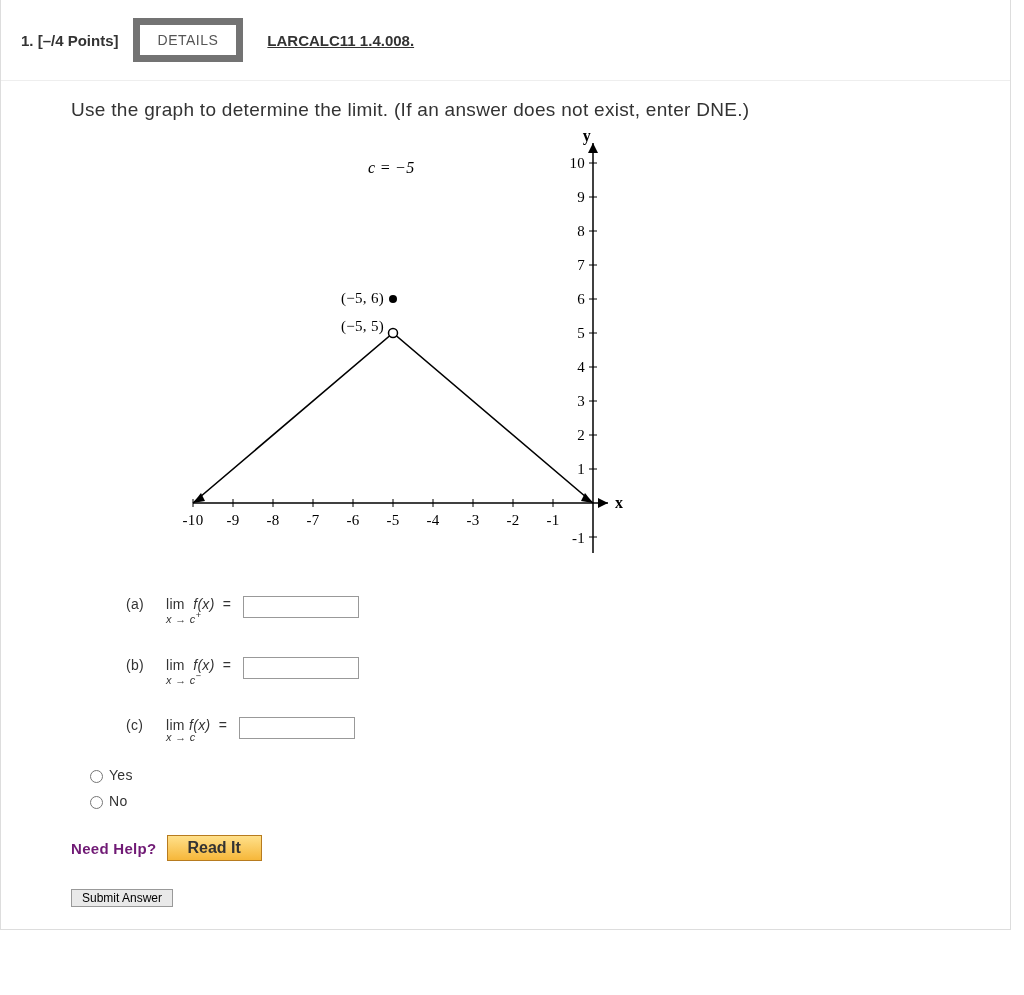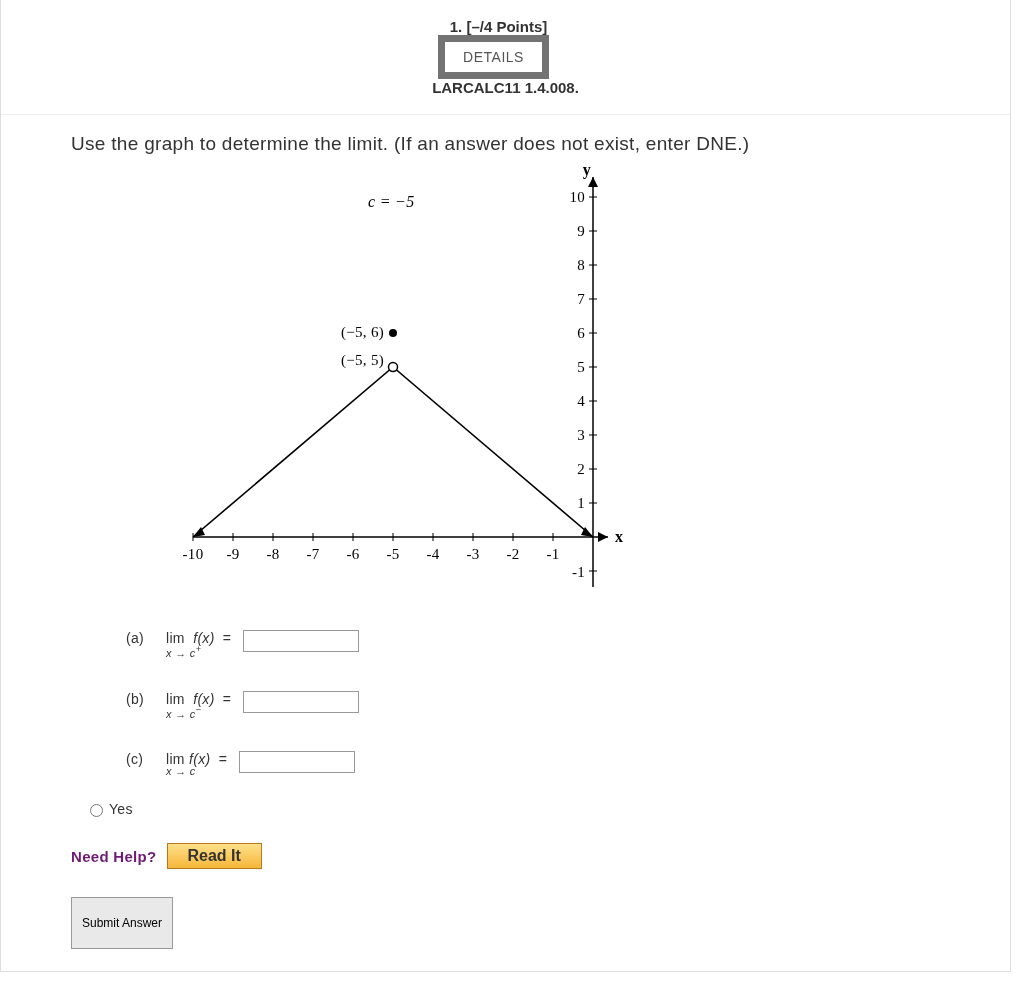--- a/index.html
+++ b/index.html
@@ -16,39 +16,39 @@
     border: 1px solid #ddd;
     border-top: none;
     padding-top: 10px;
     background: #fff;
   }
   .header-row {
     display: flex;
     align-items: center;
     padding: 8px 20px 18px 20px;
     border-bottom: 1px solid #eee;
-    flex-direction: column;
   }
   .q-number {
     font-weight: bold;
     font-size: 15px;
     margin-right: 14px;
   }
   .details-btn {
     border: 7px solid #737373;
     padding: 7px 18px;
     font-size: 14px;
     color: #555;
     background: #fff;
     margin-right: 24px;
     letter-spacing: 0.5px;
   }
   .ref {
     font-weight: bold;
     font-size: 15px;
+    text-decoration: underline;
   }
   .content {
     padding: 18px 20px 22px 70px;
     letter-spacing: 0.3px;
   }
   .prompt {
     margin-bottom: 7px;
     font-size: 19px;
   }
   .graph-wrap {
@@ -99,21 +99,21 @@
     padding: 3px 20px;
     color:#333;
   }
   .submit-row {
     margin: 28px 0 0 0;
   }
   .submit-btn {
     border: 1px solid #999;
     background: #e9e9e9;
     font-size: 12px;
-    padding: 18px 10px;
+    padding: 1px 10px;
   }
   svg { background:#fff; }
 </style>
 </head>
 <body>
 
 <div class="question-container">
 
   <div class="header-row">
     <span class="q-number">
@@ -241,20 +241,24 @@
           <div class="lim-bot"><span style="font-style:italic">x → c</span></div>
         </span>
         <input class="answer-input" type="text" value="" style="">
       </div>
     </div>
 
     <div class="radio-row">
       <input type="radio" name="cont" style="">
       <span>Yes</span>
     </div>
+    <div class="radio-row" style="margin-top:10px;">
+      <input type="radio" name="cont" style="">
+      <span>No</span>
+    </div>
 
     <div class="need-help">
       <span class="need-help-label">Need Help?</span>
       <button class="readit-btn">Read It</button>
     </div>
 
     <div class="submit-row">
       <button class="submit-btn">Submit Answer</button>
     </div>
 

